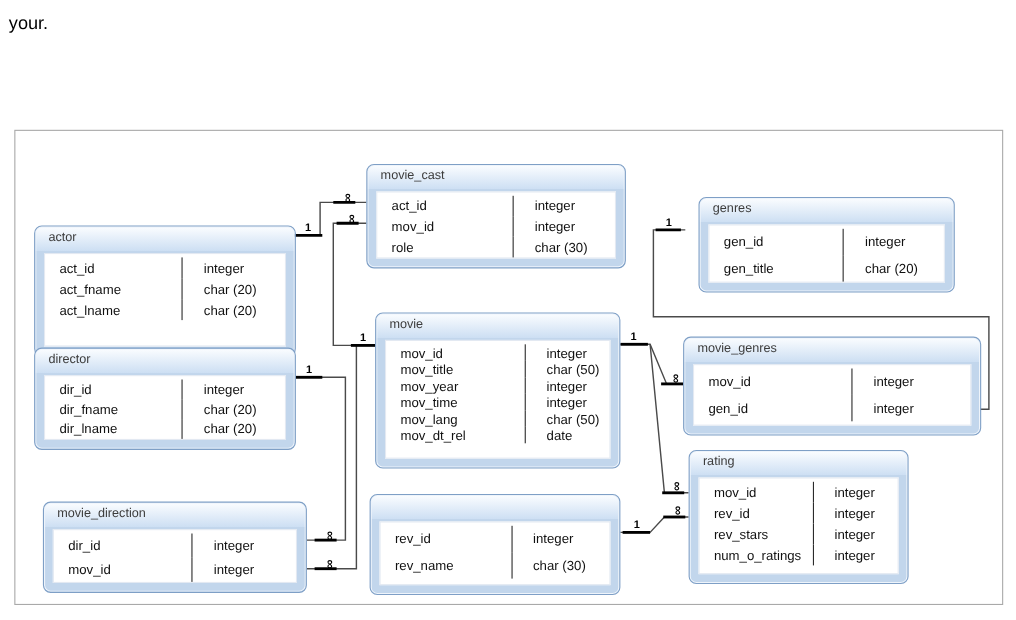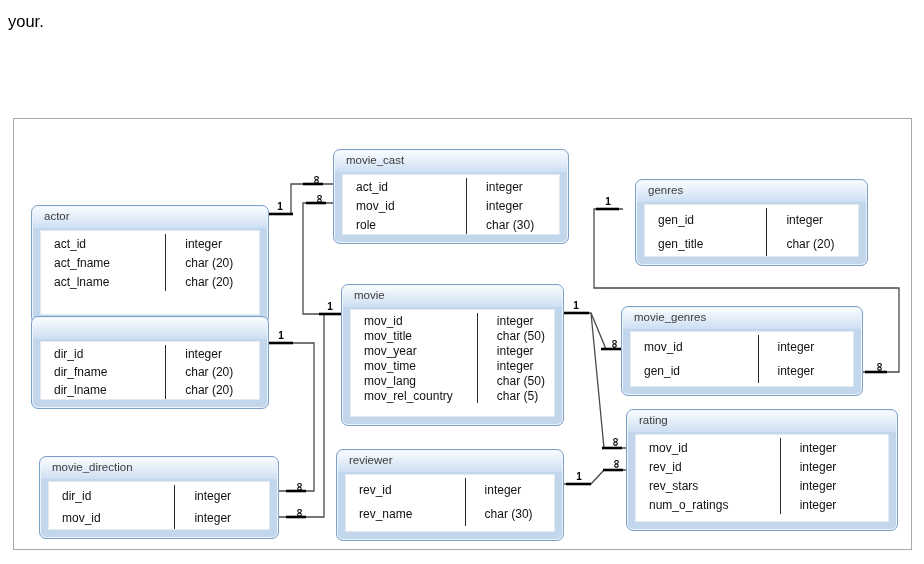--- a/index.html
+++ b/index.html
@@ -103,20 +103,21 @@
         <span class="cell-type">char (20)</span>
       </div>
         <div class="drow">
         <span class="cell-name">act_lname</span>
         <span class="cell-type">char (20)</span>
       </div>
       </div>
   </div>
 
   <div class="dtable" style="left:17px; top:197px; width:238px; height:93px; --rh:19px;">
+    <div class="dtable-header">director</div>
     <div class="dtable-body">
         <div class="drow">
         <span class="cell-name">dir_id</span>
         <span class="cell-type">integer</span>
       </div>
         <div class="drow">
         <span class="cell-name">dir_fname</span>
         <span class="cell-type">char (20)</span>
       </div>
         <div class="drow">
@@ -175,28 +176,27 @@
       </div>
         <div class="drow">
         <span class="cell-name">mov_time</span>
         <span class="cell-type">integer</span>
       </div>
         <div class="drow">
         <span class="cell-name">mov_lang</span>
         <span class="cell-type">char (50)</span>
       </div>
         <div class="drow">
-        <span class="cell-name">mov_rel_country</span>
-        <span class="cell-type">char (5)</span>
+        <span class="cell-name">mov_dt_rel</span>
+        <span class="cell-type">date</span>
       </div>
       </div>
   </div>
 
   <div class="dtable" style="left:322px; top:330px; width:228px; height:92px; --rh:24px;">
-    <div class="dtable-header">reviewer</div>
     <div class="dtable-body">
         <div class="drow">
         <span class="cell-name">rev_id</span>
         <span class="cell-type">integer</span>
       </div>
         <div class="drow">
         <span class="cell-name">rev_name</span>
         <span class="cell-type">char (30)</span>
       </div>
       </div>
@@ -209,35 +209,35 @@
         <span class="cell-name">gen_id</span>
         <span class="cell-type">integer</span>
       </div>
         <div class="drow">
         <span class="cell-name">gen_title</span>
         <span class="cell-type">char (20)</span>
       </div>
       </div>
   </div>
 
-  <div class="dtable" style="left:607px; top:187px; width:242px; height:90px; --rh:24px;">
+  <div class="dtable" style="left:607px; top:187px; width:271px; height:90px; --rh:24px;">
     <div class="dtable-header">movie_genres</div>
     <div class="dtable-body">
         <div class="drow">
         <span class="cell-name">mov_id</span>
         <span class="cell-type">integer</span>
       </div>
         <div class="drow">
         <span class="cell-name">gen_id</span>
         <span class="cell-type">integer</span>
       </div>
       </div>
   </div>
 
-  <div class="dtable" style="left:612px; top:290px; width:272px; height:122px; --rh:19px;">
+  <div class="dtable" style="left:612px; top:290px; width:200px; height:122px; --rh:19px;">
     <div class="dtable-header">rating</div>
     <div class="dtable-body">
         <div class="drow">
         <span class="cell-name">mov_id</span>
         <span class="cell-type">integer</span>
       </div>
         <div class="drow">
         <span class="cell-name">rev_id</span>
         <span class="cell-type">integer</span>
       </div>

